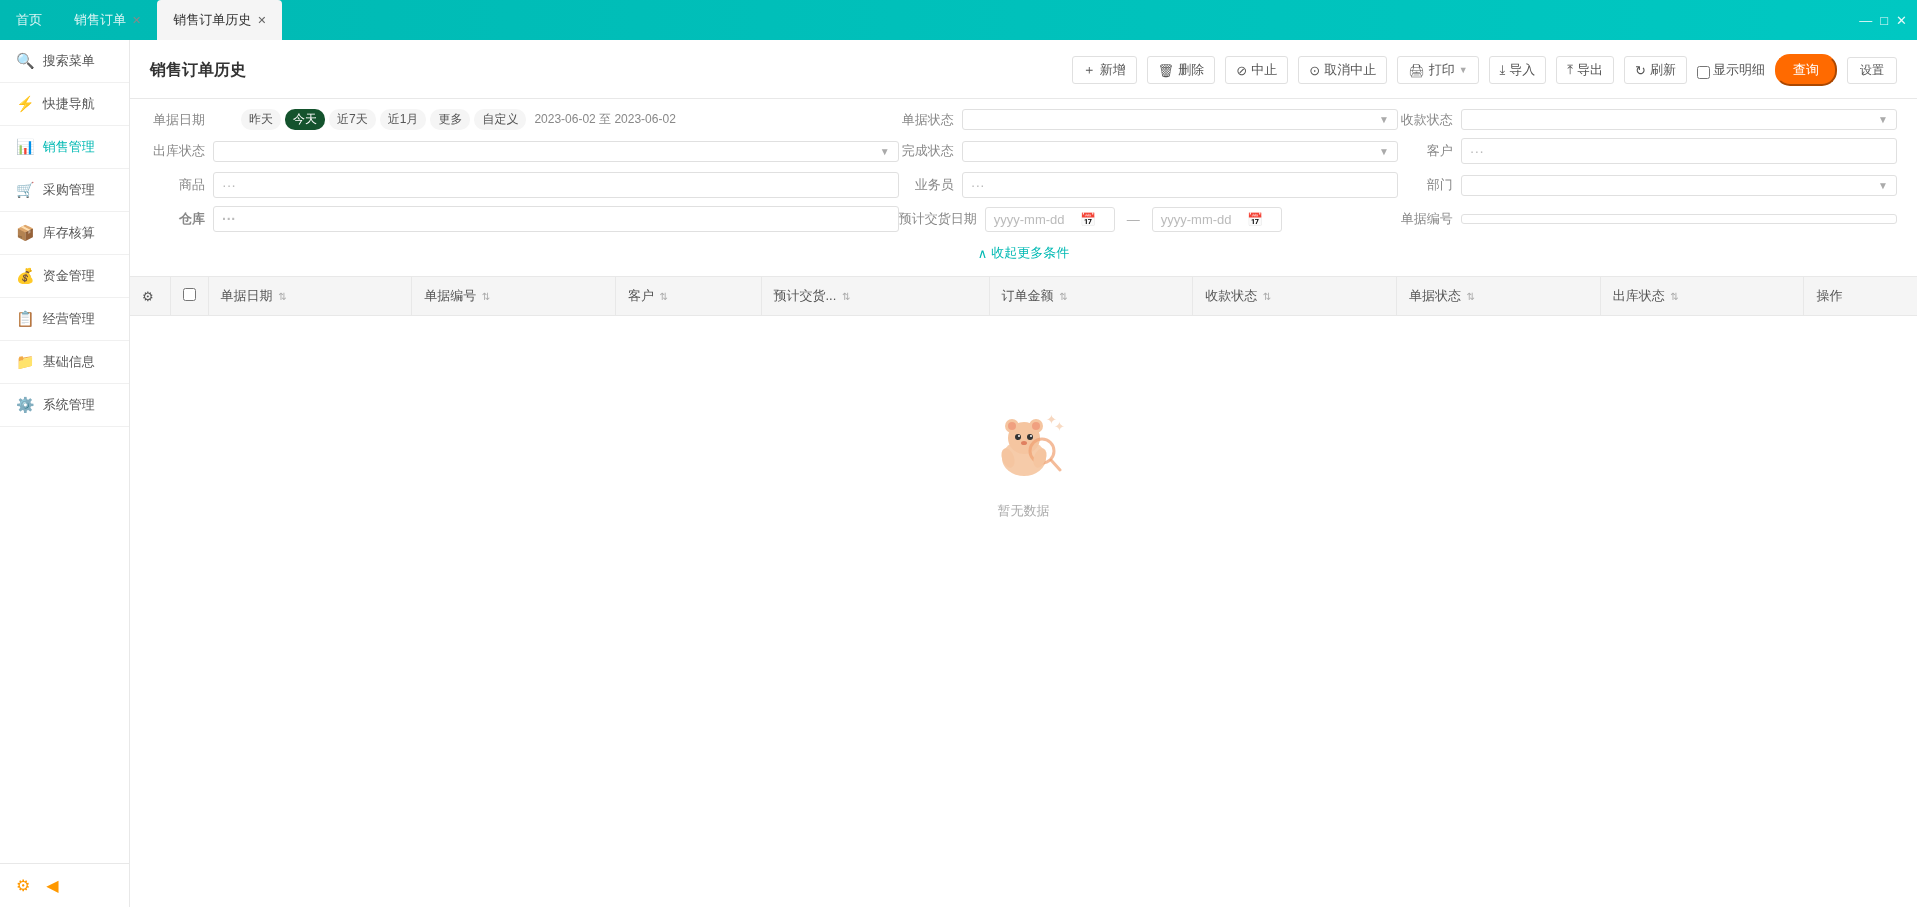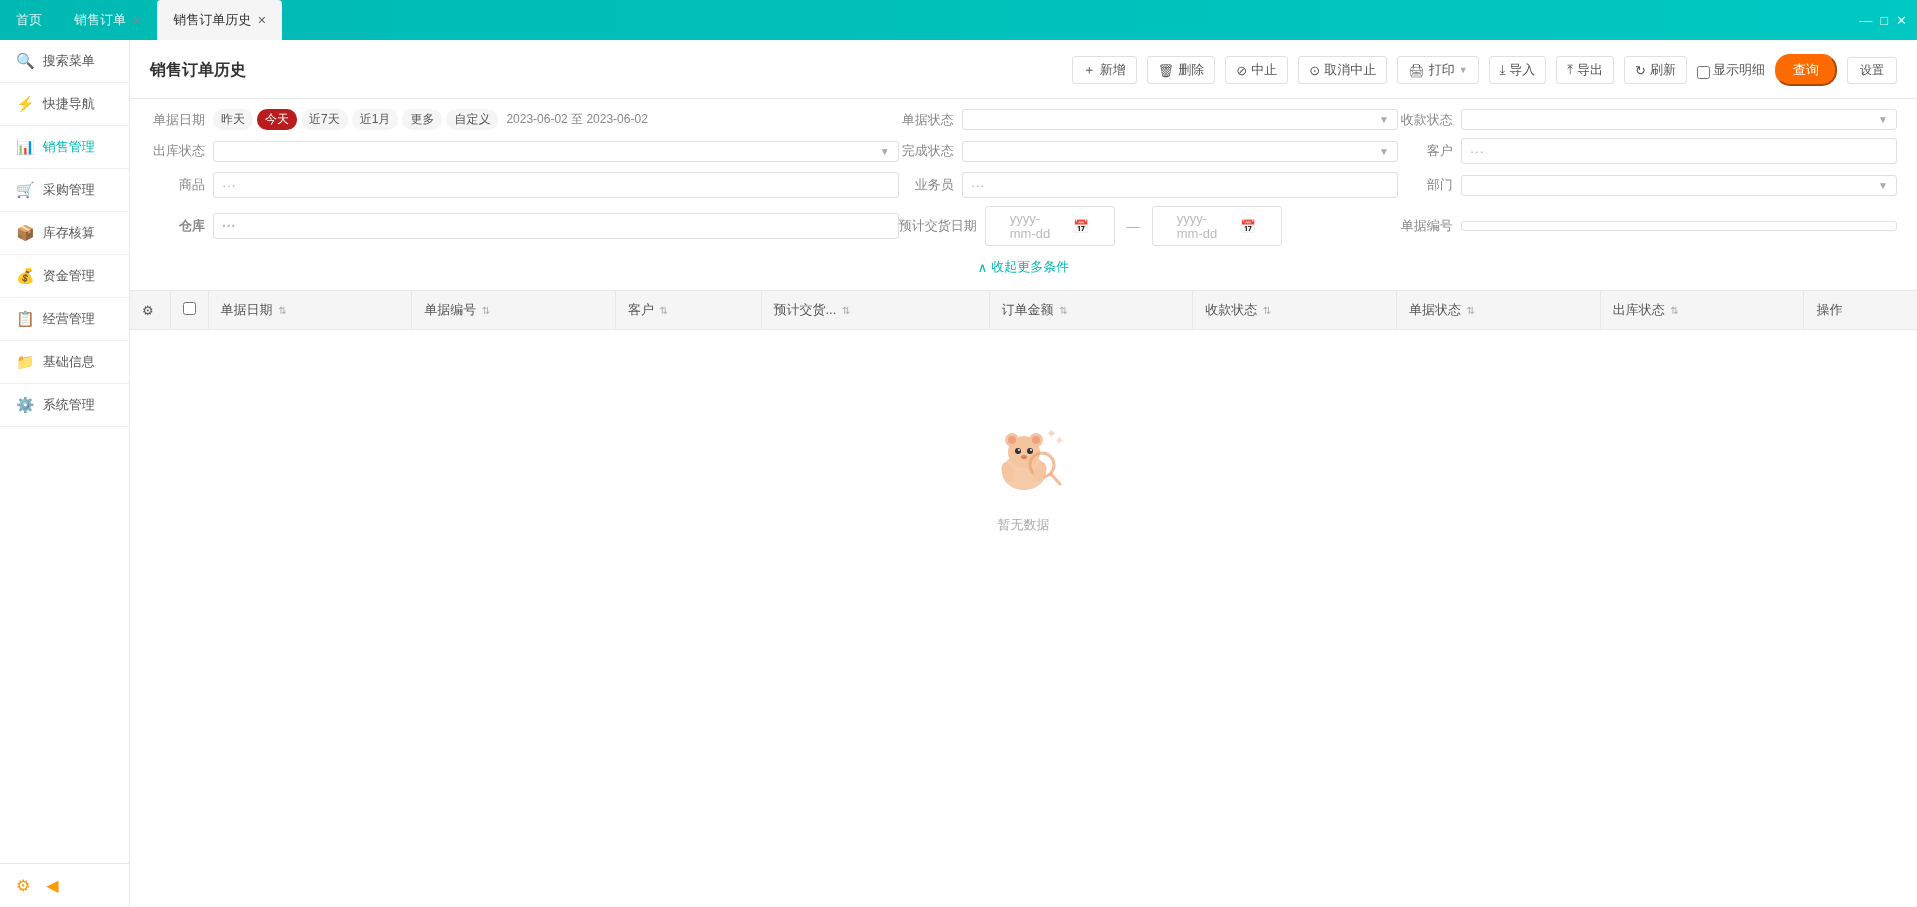--- a/index.html
+++ b/index.html
@@ -185,36 +185,37 @@
       color: #888;
       white-space: nowrap;
       min-width: 55px;
       text-align: right;
     }
     .filter-control {
       display: flex;
       align-items: center;
       gap: 4px;
       flex: 1;
+      margin-left: 28px;
     }
     .date-chips {
       display: flex;
       align-items: center;
       gap: 4px;
     }
     .date-chip {
       padding: 2px 8px;
       border-radius: 10px;
       font-size: 12px;
       cursor: pointer;
       color: #555;
       background: #f5f5f5;
     }
     .date-chip.active {
-      background: #b91c1c;
+      background: #14532d;
       color: #fff;
     }
     .date-range-text {
       font-size: 12px;
       color: #888;
       margin-left: 4px;
     }
     .filter-select {
       display: flex;
       align-items: center;
@@ -239,24 +240,24 @@
       flex: 1;
       cursor: pointer;
       color: #bbb;
       font-size: 14px;
     }
     .filter-date-input {
       display: flex;
       align-items: center;
       border: 1px solid #e0e0e0;
       border-radius: 3px;
-      padding: 4px 24px;
+      padding: 4px 8px;
       background: #fff;
       width: 130px;
-      gap: 9px;
+      gap: 16px;
       color: #bbb;
       font-size: 12px;
     }
     .date-separator { color: #aaa; margin: 0 4px; }
     .collapse-bar {
       display: flex;
       align-items: center;
       justify-content: center;
       color: #00b9b3;
       font-size: 12px;

